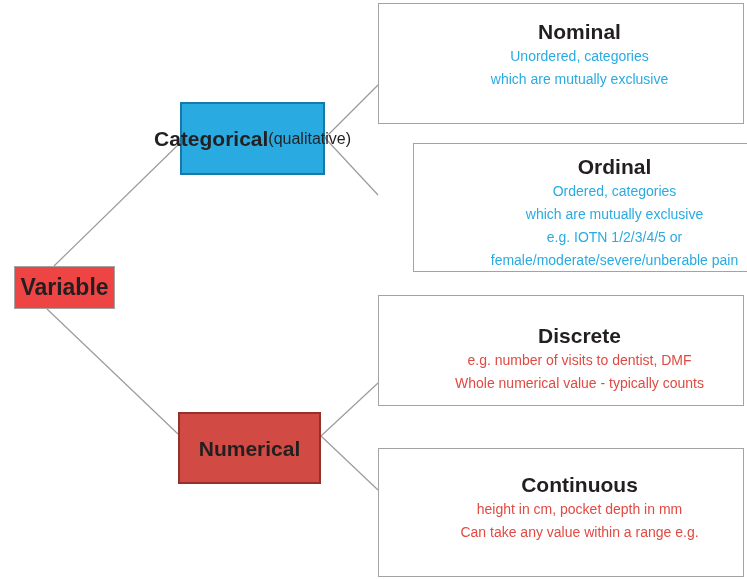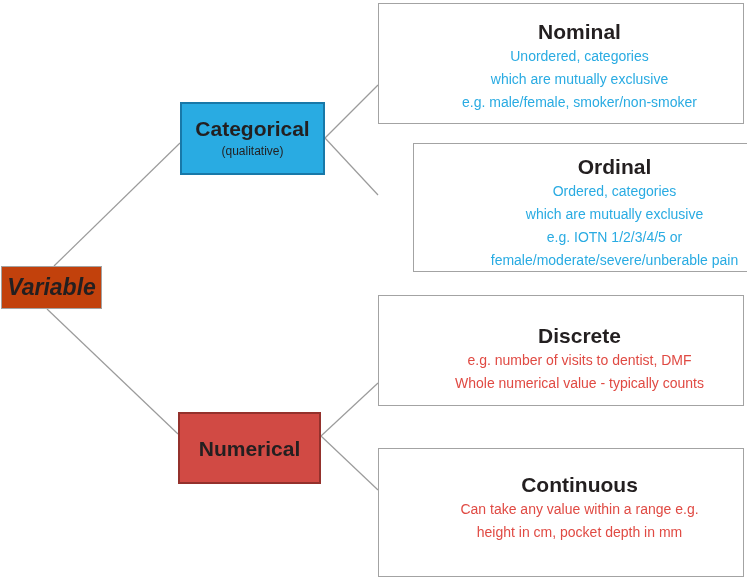--- a/index.html
+++ b/index.html
@@ -25,34 +25,34 @@
     position: absolute;
     left: 0; top: 0;
   }
   svg.links line {
     stroke: var(--line);
     stroke-width: 1.2;
   }
   .node, .leaf { position: absolute; box-sizing: border-box; }
 
   .root-node {
-    left: 1px; top: 266px; width: 101px; height: 43px;
-    background: #c2410c;
+    left: 14px; top: 266px; width: 101px; height: 43px;
+    background: #ef4444;
     border: 1px solid var(--box-border);
     display: flex; align-items: center; justify-content: center;
-    font-weight: bold; font-size: 23px; color: var(--dark-text); font-style: italic;
+    font-weight: bold; font-size: 23px; color: var(--dark-text);
   }
 
   .branch {
-    display: flex; flex-direction: column;
+    display: flex; flex-direction: row;
     align-items: center; justify-content: center;
     color: var(--dark-text); text-align: center;
   }
   .branch .branch-label { font-weight: bold; font-size: 21px; line-height: 25px; }
-  .branch .branch-sublabel { font-size: 12px; line-height: 21px; }
+  .branch .branch-sublabel { font-size: 16px; line-height: 21px; }
   .branch.categorical {
     left: 180px; top: 102px; width: 145px; height: 73px;
     background: var(--blue);
     border: 2px solid var(--blue-border);
   }
   .branch.numerical {
     left: 178px; top: 400px; width: 143px; height: 72px;
     background: var(--red);
     border: 2px solid var(--red-border);
     margin-top: 12px;
@@ -101,36 +101,35 @@
   </div>
 
   <div class="node branch numerical">
     <div class="branch-label">Numerical</div>
   </div>
 
   <div class="leaf nominal blue-body">
     <div class="leaf-title">Nominal</div>
     <div class="leaf-line">Unordered, categories</div>
     <div class="leaf-line">which are mutually exclusive</div>
-    <div class="leaf-line">e.g. male/female, smoker/non-smoker</div>
   </div>
 
   <div class="leaf ordinal blue-body">
     <div class="leaf-title">Ordinal</div>
     <div class="leaf-line">Ordered, categories</div>
     <div class="leaf-line">which are mutually exclusive</div>
     <div class="leaf-line">e.g. IOTN 1/2/3/4/5 or</div>
     <div class="leaf-line">female/moderate/severe/unberable pain</div>
   </div>
 
   <div class="leaf discrete red-body">
     <div class="leaf-title">Discrete</div>
     <div class="leaf-line">e.g. number of visits to dentist, DMF</div>
     <div class="leaf-line">Whole numerical value - typically counts</div>
   </div>
 
   <div class="leaf continuous red-body">
     <div class="leaf-title">Continuous</div>
+    <div class="leaf-line">height in cm, pocket depth in mm</div>
     <div class="leaf-line">Can take any value within a range e.g.</div>
-    <div class="leaf-line">height in cm, pocket depth in mm</div>
   </div>
 
 </div>
 
 </body></html>

